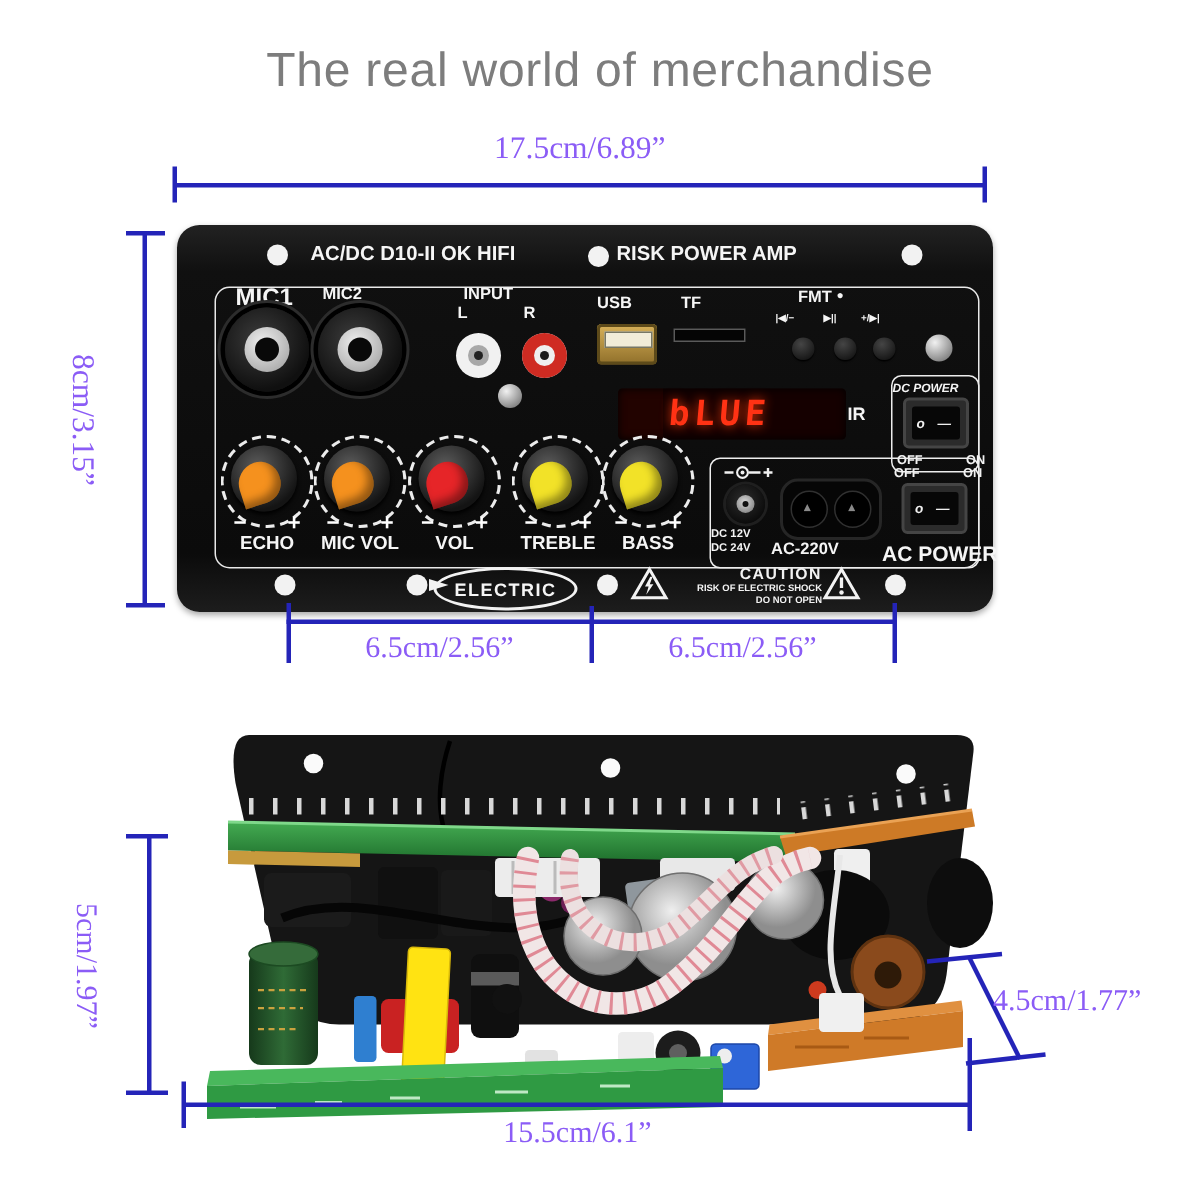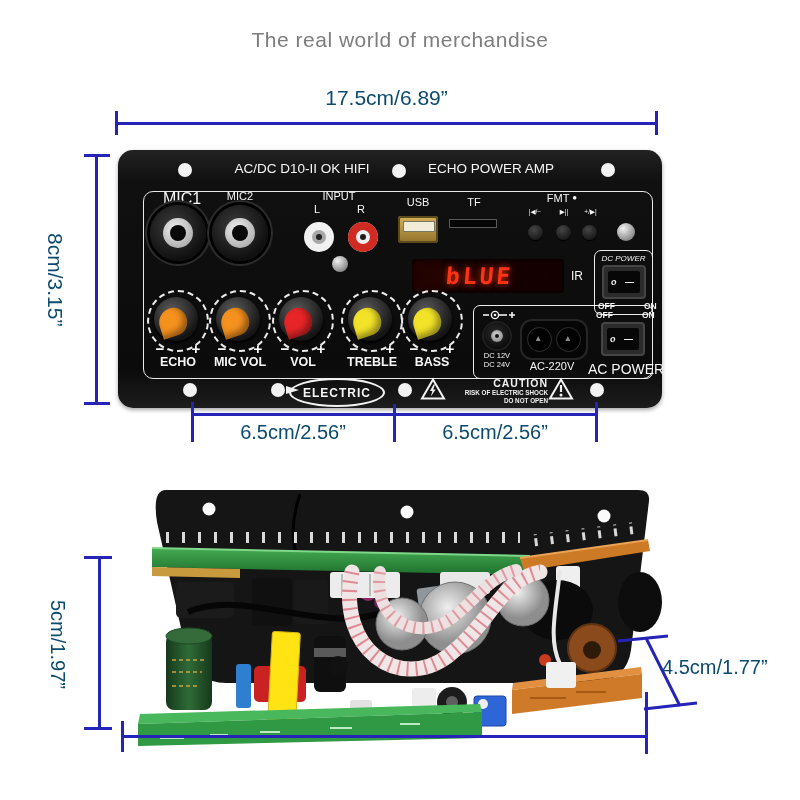--- a/index.html
+++ b/index.html
@@ -1,29 +1,29 @@
 <!DOCTYPE html>
 <html style="--dim: #2424b8; --led: #ff3214;"><head>
 <meta charset="utf-8">
 <style>
   html,body{margin:0;padding:0;background:#fff;}
   .stage{position:relative;width:800px;height:800px;background:#fff;overflow:hidden;
          font-family:"Liberation Sans",sans-serif;}
   
   .abs{position:absolute;}
   .dline{position:absolute;background:var(--dim,#2424b8);}
-  .dlabel{position:absolute;color:#0c4a6e;font-size:20px;text-align:center;white-space:nowrap;}
+  .dlabel{position:absolute;color:#8b5cf6;font-size:20px;text-align:center;white-space:nowrap;font-family:Liberation Serif, serif;}
   .vlabel{display:flex;align-items:center;justify-content:center;writing-mode:vertical-rl;}
   .page-title{position:absolute;left:0;top:28px;width:800px;text-align:center;
-              color:#7d7d7d;font-size:21px;letter-spacing:.5px;}
+              color:#7d7d7d;font-size:32px;letter-spacing:.5px;}
   
   .panel{position:absolute;left:118px;top:150px;width:544px;height:258px;border-radius:15px;
          background:linear-gradient(180deg,#222 0,#101010 12%,#0b0b0b 85%,#1d1d1d 100%);
          box-shadow:0 2px 4px rgba(0,0,0,.35);}
-  .plabel{position:absolute;color:#f5f5f5;font-weight:normal;text-align:center;white-space:nowrap;}
+  .plabel{position:absolute;color:#f5f5f5;font-weight:bold;text-align:left;white-space:nowrap;}
   .hole{position:absolute;width:14px;height:14px;border-radius:50%;background:#f2f2f2;}
   .inner-border{position:absolute;left:25px;top:41px;width:508px;height:186px;
                 border:1.5px solid #e9e9e9;border-radius:10px;}
   .jack{position:absolute;width:56px;height:56px;border-radius:50%;
         background:radial-gradient(circle at 42% 38%,#3c3c3c,#101010 70%);
         box-shadow:0 0 0 3px #000,0 0 0 5px #2c2c2c;}
   .jack i{position:absolute;left:13px;top:13px;width:30px;height:30px;border-radius:50%;
           background:radial-gradient(circle at 40% 35%,#efefef,#9a9a9a);}
   .jack i b{position:absolute;left:7px;top:7px;width:16px;height:16px;border-radius:50%;background:#090909;display:block;}
   .rca{position:absolute;width:30px;height:30px;border-radius:50%;}
@@ -89,21 +89,21 @@
   <div class="dline" style="left:95px;top:156px;width:3px;height:248px"></div>
   <div class="dline" style="left:84px;top:154px;width:26px;height:3px"></div>
   <div class="dline" style="left:84px;top:402px;width:26px;height:3px"></div>
   <div class="dlabel vlabel" style="left:40px;top:156px;width:30px;height:248px;font-size:21px">8cm/3.15”</div>
 
   <div class="panel">
     <div class="hole" style="left:60px;top:13px"></div>
     <div class="hole" style="left:274px;top:14px"></div>
     <div class="hole" style="left:483px;top:13px"></div>
     <div class="plabel" style="left:89px;top:11px;width:190px;font-size:13.5px">AC/DC D10-II OK HIFI</div>
-    <div class="plabel" style="left:293px;top:11px;width:160px;font-size:13.5px">ECHO POWER AMP</div>
+    <div class="plabel" style="left:293px;top:11px;width:160px;font-size:13.5px">RISK POWER AMP</div>
 
     <div class="inner-border"></div>
 
     <div class="plabel" style="left:39px;top:40px;width:50px;font-size:16px">MIC1</div>
     <div class="plabel" style="left:97px;top:40px;width:50px;font-size:11px">MIC2</div>
     <div class="jack" style="left:32px;top:55px">
         <i>
           <b></b>
         </i>
       </div>
@@ -377,20 +377,21 @@
   </svg>
 
   <div class="dline" style="left:98px;top:558px;width:3px;height:172px"></div>
   <div class="dline" style="left:84px;top:556px;width:28px;height:3px"></div>
   <div class="dline" style="left:84px;top:727px;width:28px;height:3px"></div>
   <div class="dlabel vlabel" style="left:42px;top:558px;width:30px;height:172px">5cm/1.97”</div>
 
   <div class="dline" style="left:121px;top:721px;width:3px;height:31px"></div>
   <div class="dline" style="left:645px;top:692px;width:3px;height:62px"></div>
   <div class="dline" style="left:122px;top:735px;width:526px;height:3px"></div>
+  <div class="dlabel" style="left:122px;top:744px;width:526px">15.5cm/6.1”</div>
 
   <svg class="abs" style="left:610px;top:625px" width="110" height="90" viewBox="610 625 110 90">
     <line x1="618" y1="641" x2="668" y2="636" stroke="var(--dim,#2424b8)" stroke-width="3"></line>
     <line x1="646" y1="638" x2="680" y2="706" stroke="var(--dim,#2424b8)" stroke-width="3"></line>
     <line x1="644" y1="709" x2="697" y2="703" stroke="var(--dim,#2424b8)" stroke-width="3"></line>
   </svg>
   <div class="dlabel" style="left:662px;top:656px;width:140px;text-align:left">4.5cm/1.77”</div>
 
 </div>
 

